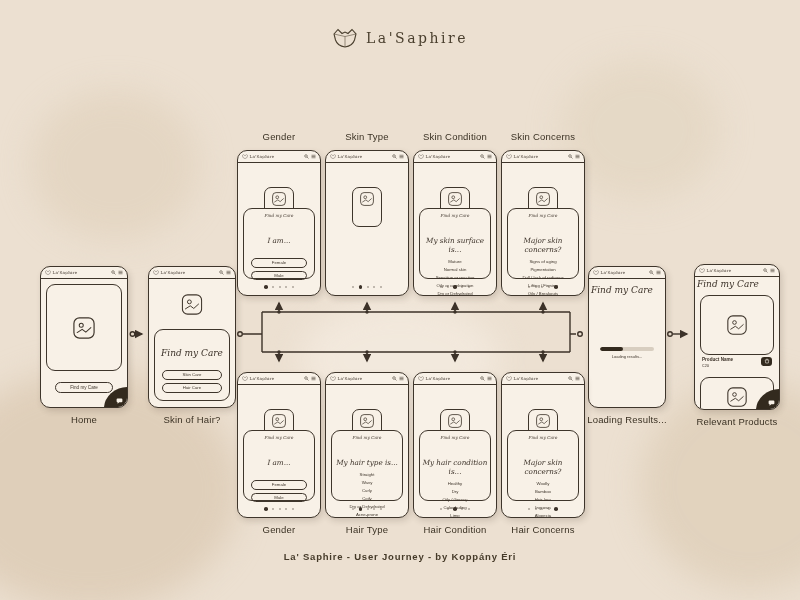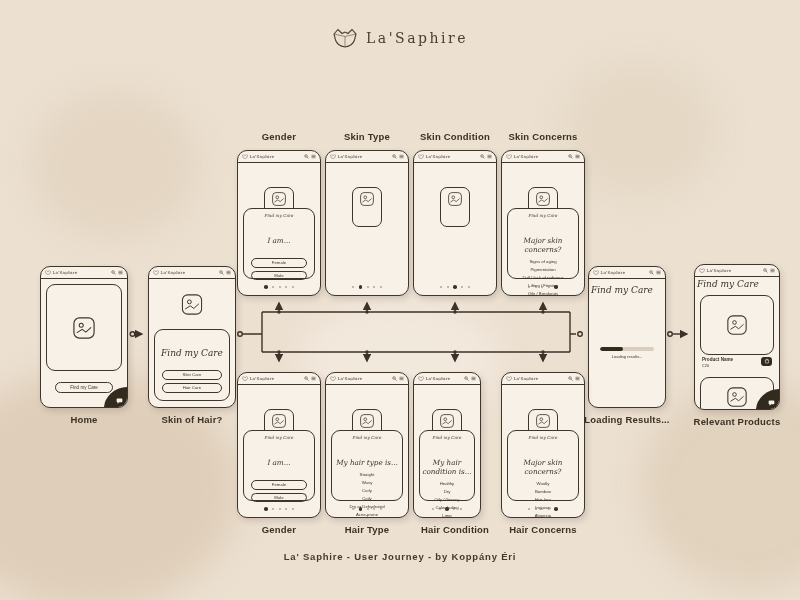--- a/index.html
+++ b/index.html
@@ -28,21 +28,21 @@
   .sheet-cap{font-family:"DejaVu Serif",serif;font-style:italic;font-size:4.2px;margin-top:4px;}
   .sheet-title{font-family:"DejaVu Serif",serif;font-style:italic;font-size:7.2px;margin:18px 2px 4px;}
   .sheet-title.lg{font-size:9px;}
   .opt{font-size:4.3px;line-height:8px;color:#3e352b;}
   .pill{display:block;width:56px;height:9.5px;margin:3px auto;border:.9px solid #3e352b;border-radius:8px;
         background:transparent;font-family:"Liberation Sans",sans-serif;font-size:4.3px;line-height:8px;color:#3e352b;padding:0;}
   .pills-block{margin-top:13px;}
   .dots{position:absolute;bottom:6px;left:0;right:0;display:flex;justify-content:center;align-items:center;gap:4.5px;}
   .dot{width:2px;height:2px;border-radius:50%;background:#3c3229;opacity:.4;}
   .dot.active{width:3.6px;height:3.6px;opacity:1;}
-  .phone-label{position:absolute;z-index:3;text-align:center;font-size:9.5px;font-weight:700;color:#3a3123;letter-spacing:.2px;pointer-events:none;}
+  .phone-label{position:absolute;z-index:3;text-align:center;font-size:9.5px;font-weight:400;color:#3a3123;letter-spacing:.2px;pointer-events:none;}
   
   .hero{position:absolute;left:5px;right:5px;top:17px;height:85px;border:1px solid #3e352b;border-radius:9px;
         display:flex;align-items:center;justify-content:center;}
   .cta{position:absolute;left:50%;transform:translateX(-50%);bottom:14px;width:58px;height:11px;border:1px solid #3e352b;
        border-radius:9px;background:transparent;font-size:4.6px;color:#3e352b;padding:0;}
   .corner{position:absolute;right:-1px;bottom:-1px;width:24px;height:21px;background:#332a1e;
           border-top-left-radius:100%;display:flex;align-items:flex-end;justify-content:flex-end;padding:0 5px 4px 0;box-sizing:border-box;}
   
   .float-img{position:absolute;top:27px;left:50%;transform:translateX(-50%);}
   .choice-opts{margin-top:12px;}
@@ -362,20 +362,32 @@
           </svg>
       </span>
     </div>
     <div class="peek">
       <svg width="14" height="14" viewBox="0 0 24 24">
           <rect x="1" y="1" width="22" height="22" rx="6" fill="none" stroke="#3e352b" stroke-width="1.4"></rect>
           <circle cx="9" cy="9" r="2.4" fill="none" stroke="#3e352b" stroke-width="1.2"></circle>
           <path d="M4.5 17 L10 13.5 L14 16.5 L19.5 11.5" fill="none" stroke="#3e352b" stroke-width="1.2" stroke-linecap="round"></path>
         </svg>
     </div>
+    <div class="sheet" style="top:57px;bottom:16px;">
+      <div class="sheet-cap">Find my Care</div>
+      <div class="sheet-title">My skin surface is...</div>
+      <div>
+          <div class="opt">Mature</div>
+          <div class="opt">Normal skin</div>
+          <div class="opt">Sensitive or reactive</div>
+          <div class="opt">Oily or combination</div>
+          <div class="opt">Dry or Dehydrated</div>
+          <div class="opt">Acne-prone</div>
+        </div>
+    </div>
     <div class="dots">
         <span class="dot"></span>
         <span class="dot"></span>
         <span class="dot active"></span>
         <span class="dot"></span>
         <span class="dot"></span>
       </div>
   </div>
     <div class="phone-label" style="left: 395px; top: 131px; width: 120px;">Skin Condition</div>
     <div class="phone question" style="width: 84px; height: 146px; left: 501px; top: 150px;">
@@ -505,21 +517,21 @@
     </div>
     <div class="dots">
         <span class="dot"></span>
         <span class="dot active"></span>
         <span class="dot"></span>
         <span class="dot"></span>
         <span class="dot"></span>
       </div>
   </div>
     <div class="phone-label" style="left: 307px; top: 524px; width: 120px;">Hair Type</div>
-    <div class="phone question" style="width: 68px; height: 146px; left: 413px; top: 372px;">
+    <div class="phone question" style="width: 84px; height: 146px; left: 413px; top: 372px;">
     <div class="topbar">
       <span class="tb-left">
         <svg width="6" height="5" viewBox="0 0 26 20">
             <path d="M2 6 L6 1.5 L10 5.5 L13 4 L16 5.5 L20 1.5 L24 6 L22.5 12 Q20.5 18 13 19 Q5.5 18 3.5 12 Z" fill="none" stroke="#3e352b" stroke-width="1.6"></path>
           </svg>
         <span class="tb-brand">La'Saphire</span>
       </span>
       <span class="tb-icons">
         <svg width="5" height="5" viewBox="0 0 10 10">
             <circle cx="4" cy="4" r="2.6" fill="none" stroke="#3e352b" stroke-width="1.1"></circle>

